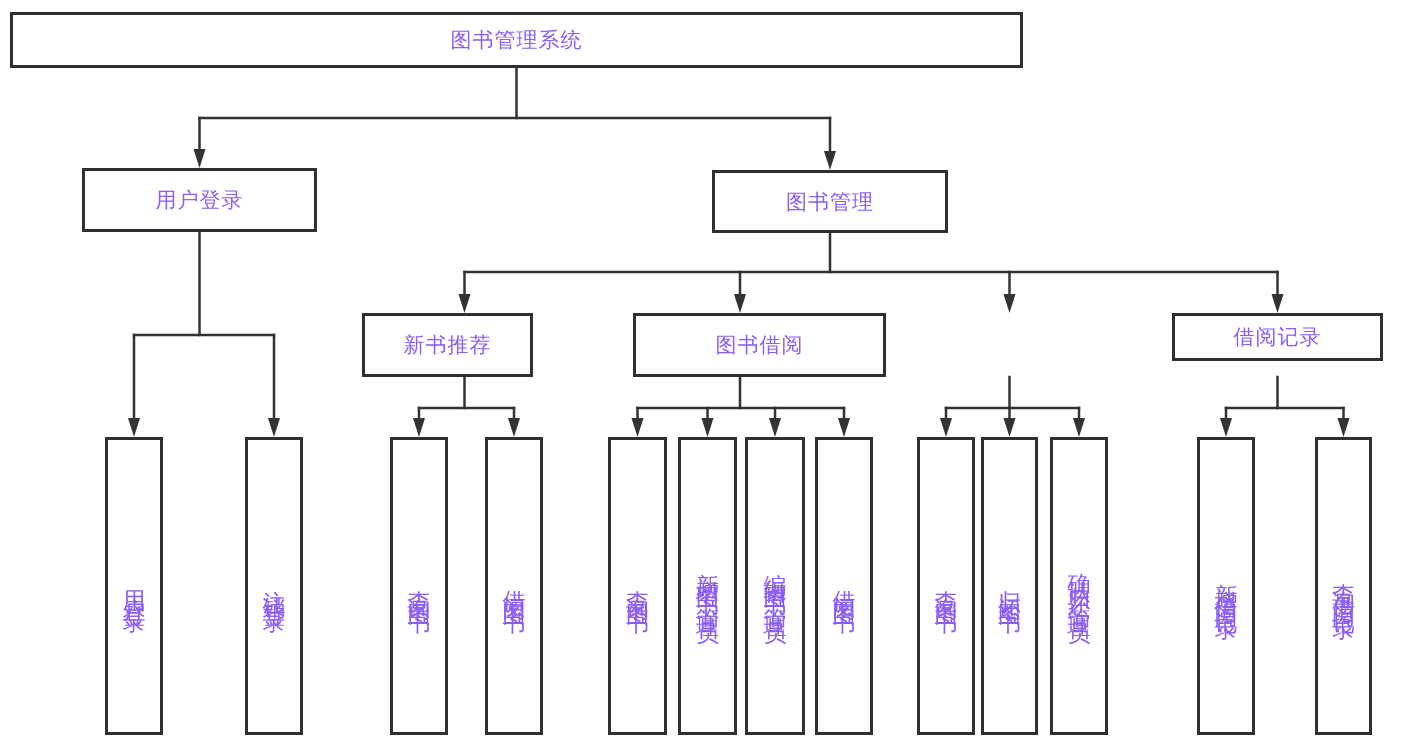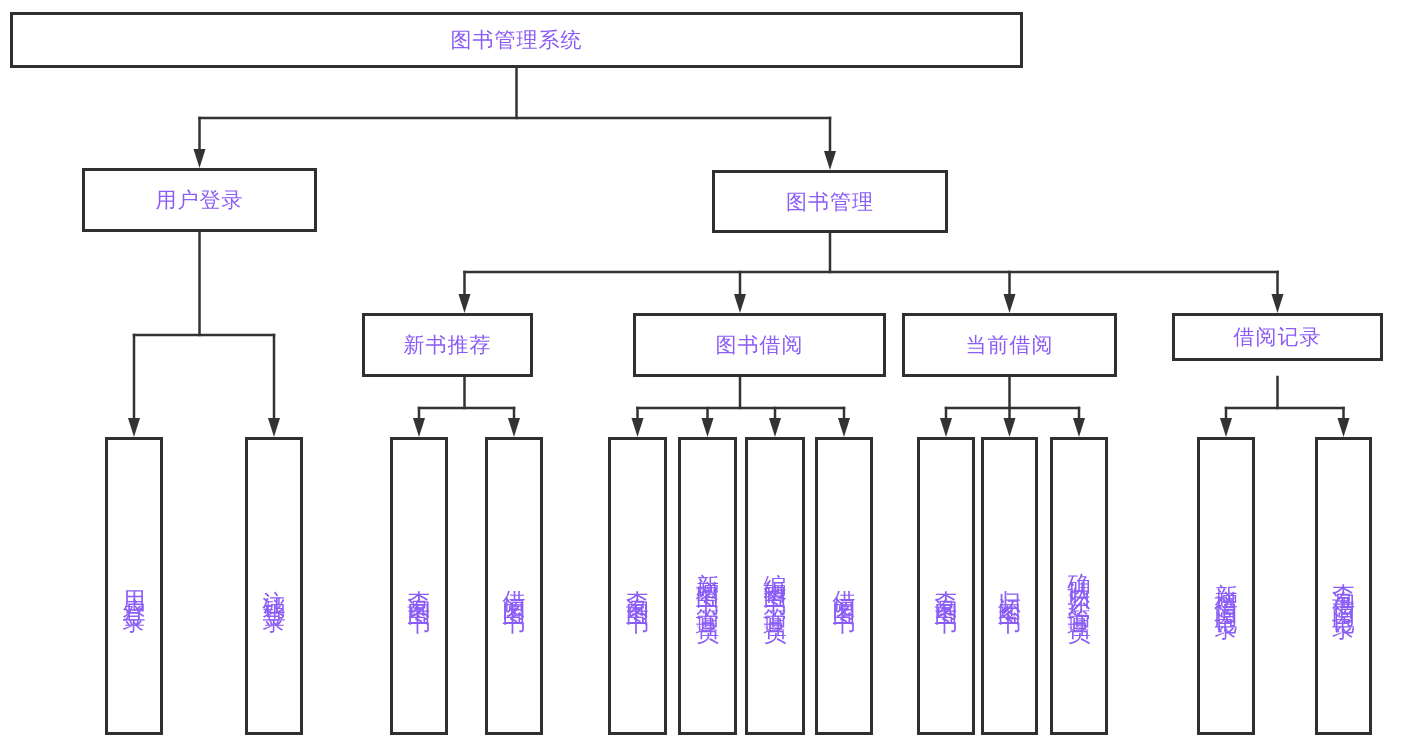--- a/index.html
+++ b/index.html
@@ -121,23 +121,20 @@
   <div class="box h" style="left:712px; top:170px; width:236px; height:63px">
     <span>图书管理</span>
   </div>
 
   <div class="box h" style="left:362px; top:313px; width:171px; height:64px">
     <span>新书推荐</span>
   </div>
   <div class="box h" style="left:633px; top:313px; width:253px; height:64px">
     <span>图书借阅</span>
   </div>
-  <div class="box h" style="left:902px; top:313px; width:215px; height:64px">
-    <span>当前借阅</span>
-  </div>
   <div class="box h" style="left:1172px; top:313px; width:211px; height:48px">
     <span>借阅记录</span>
   </div>
 
   <div class="box v" style="left:105px; top:437px; width:58px; height:298px">
     <span>用户登录</span>
   </div>
   <div class="box v" style="left:245px; top:437px; width:58px; height:298px">
     <span>注销登录</span>
   </div>

